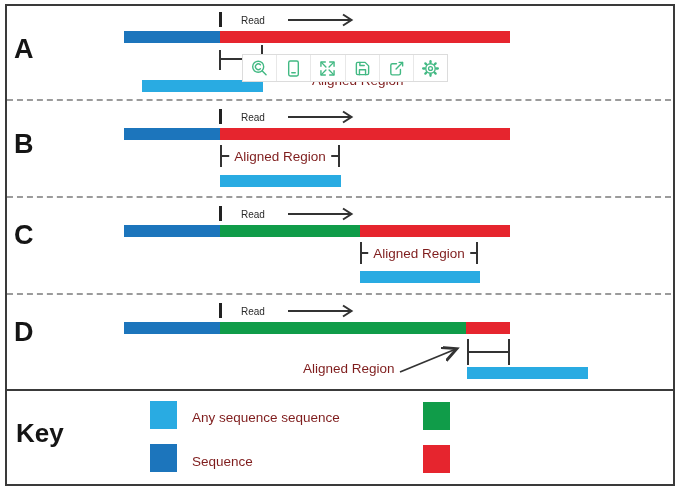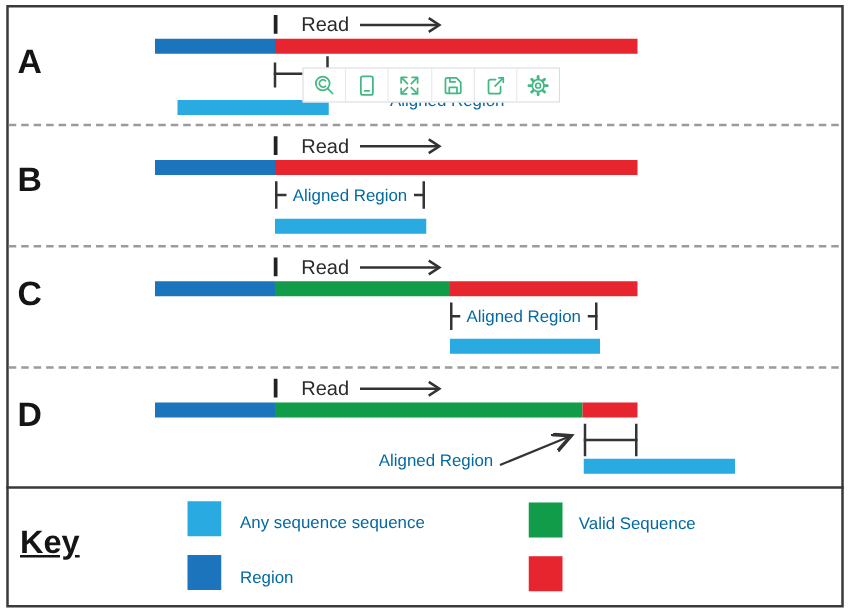--- a/index.html
+++ b/index.html
@@ -4,23 +4,23 @@
 <style>
   html,body{margin:0;padding:0;background:#fff;}
   .stage{position:relative;width:680px;height:490px;background:#fff;overflow:hidden;
          font-family:"Liberation Sans",sans-serif;color:#333;}
   .frame{position:absolute;left:5px;top:4px;width:666px;height:478px;border:2px solid #3a3a3a;background:#fff;}
   .sep{position:absolute;left:7px;width:664px;height:0;border-top:2px dashed #9b9b9b;}
   .key-divider{position:absolute;left:5px;top:389px;width:670px;height:0;border-top:2px solid #3a3a3a;}
 
   .panel-letter{position:absolute;left:14px;font-size:27px;font-weight:700;color:#151515;line-height:1;}
   .read-tick{position:absolute;width:2.5px;height:15px;background:#222;}
-  .read-label{position:absolute;font-size:16px;color:#2b2b2b;line-height:15px;white-space:nowrap;}
+  .read-label{position:absolute;font-size:10px;color:#2b2b2b;line-height:15px;white-space:nowrap;}
   .read-arrow{position:absolute;width:66px;height:14px;}
-  .figtext{font-size:13.5px;color:#0369a1;line-height:15px;white-space:nowrap;}
+  .figtext{font-size:13.5px;color:#7f1d1d;line-height:15px;white-space:nowrap;}
 
   .bar{position:absolute;height:12px;display:flex;}
   .seg{height:100%;}
   .c-adapter{background:#1c75bc;}
   .c-trim{background:#e6252e;}
   .c-valid{background:#109c49;}
   .c-tech{background:#29abe2;}
   .tech{position:absolute;height:12px;background:#29abe2;}
 
   .bracket{position:absolute;}
@@ -31,21 +31,21 @@
                 background:#fff;padding:0 5px;}
 
   .amark{position:absolute;background:#333;}
 
   .toolbar{position:absolute;left:242px;top:54px;width:206px;height:28px;background:#fff;
            border:1px solid #dcdcdc;box-sizing:border-box;display:flex;z-index:6;}
   .tb-cell{flex:1;display:flex;align-items:center;justify-content:center;border-right:1px solid #e8e8e8;cursor:pointer;background:#fff;}
   .tb-cell:last-child{border-right:none;}
   .tb-cell svg{display:block;}
 
-  .key-title{position:absolute;left:16px;top:420px;font-size:26px;font-weight:700;color:#151515;line-height:1;text-decoration:underline;}
+  .key-title{position:absolute;left:16px;top:420px;font-size:26px;font-weight:700;color:#151515;line-height:1;}
   .swatch{position:absolute;width:27px;height:28px;}
   .key-label{position:absolute;}
 
   .watermark{position:absolute;left:543px;top:449px;font-size:21px;color:#c3c3c3;
              letter-spacing:1px;z-index:20;white-space:nowrap;}
 </style>
 </head>
 <body>
 
 <div class="stage">
@@ -200,20 +200,19 @@
   </svg>
   <div class="tech" style="left:467px;top:367px;width:121px;"></div>
 
   <div class="key-divider"></div>
   <div class="key-title">Key</div>
 
   <div class="swatch c-tech" style="left:150px;top:401px;"></div>
   <div class="key-label figtext" style="left:192px;top:410px;">Any sequence sequence</div>
 
   <div class="swatch c-adapter" style="left:150px;top:444px;"></div>
-  <div class="key-label figtext" style="left:192px;top:454px;">Region</div>
+  <div class="key-label figtext" style="left:192px;top:454px;">Sequence</div>
 
   <div class="swatch c-valid" style="left:423px;top:402px;"></div>
-  <div class="key-label figtext" style="left:463px;top:411px;">Valid Sequence</div>
 
   <div class="swatch c-trim" style="left:423px;top:445px;"></div>
 
 </div>
 
 </body></html>

